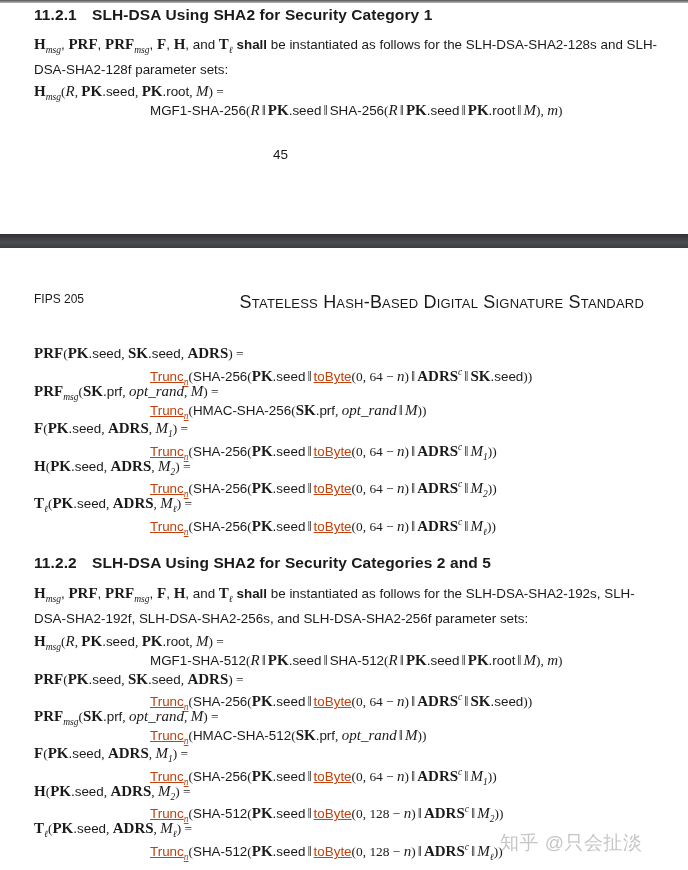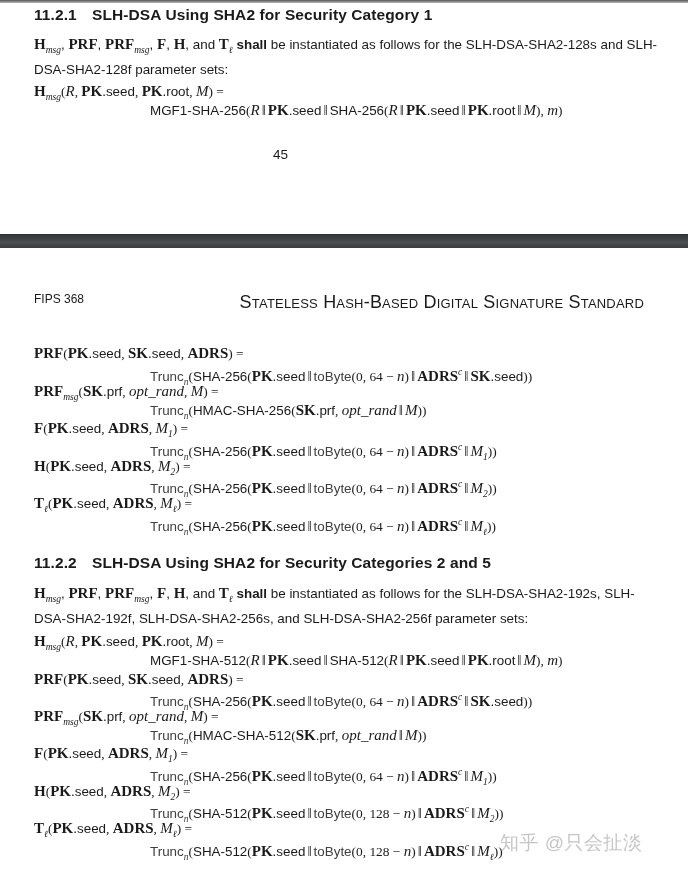--- a/index.html
+++ b/index.html
@@ -7,21 +7,21 @@
          font-family:"Liberation Sans", sans-serif; color:#1a1a1a; }
   .topbar { position:absolute; left:0; top:0; width:688px; height:3px; background:linear-gradient(#555,#bbb); }
   .h3 { position:absolute; left:34px; font-weight:bold; font-size:15.5px; letter-spacing:0.1px; }
   .h3 .num { display:inline-block; width:58px; }
   .para { position:absolute; left:34px; width:630px; font-size:13.4px; line-height:19px; }
   .m { font-family:"Liberation Serif", serif; }
   .mb { font-family:"Liberation Serif", serif; font-weight:bold; font-size:15px; }
   .mi { font-family:"Liberation Serif", serif; font-style:italic; font-size:15px; }
   .sub { font-size:9.5px; vertical-align:-4px; font-family:"Liberation Serif", serif; font-style:italic; }
   .sup { font-size:9.5px; vertical-align:6px; font-family:"Liberation Serif", serif; font-style:italic; }
-  .blue { color:#404040; }
+  .blue { color:#c2410c;text-decoration:underline; }
   .eqline { position:absolute; white-space:nowrap; font-size:13.4px; line-height:19px; }
   .lhs { left:34px; }
   .rhs { left:150px; }
   .pagenum { position:absolute; left:0; width:561px; text-align:center; top:147px; font-size:13.5px; }
   .sep { position:absolute; left:0; top:234px; width:688px; height:14px;
          background:linear-gradient(#2f3134, #4b4e51 60%, #3a3c3f); }
   .hdr-left { position:absolute; left:34px; top:292px; font-size:12px; }
   .hdr-right { position:absolute; right:44px; top:292px; font-size:18px; font-variant:small-caps; letter-spacing:0.2px; }
   .watermark { position:absolute; left:500px; top:830px; font-size:19px; color:rgba(150,150,150,0.55); letter-spacing:0.5px; }
   .op { font-family:"Liberation Serif", serif; font-size:15px; padding:0 2px; }
@@ -44,21 +44,21 @@
   <span class="mb">H</span><span class="sub">msg</span><span class="m">(</span><span class="mi">R</span><span class="m">, </span><span class="mb">PK</span>.seed<span class="m">, </span><span class="mb">PK</span>.root<span class="m">, </span><span class="mi">M</span><span class="m">) =</span>
 </div>
 <div class="eqline rhs" style="top:101px">
   MGF1-SHA-256<span class="m">(</span><span class="mi">R</span><span class="op">‖</span><span class="mb">PK</span>.seed<span class="op">‖</span>SHA-256<span class="m">(</span><span class="mi">R</span><span class="op">‖</span><span class="mb">PK</span>.seed<span class="op">‖</span><span class="mb">PK</span>.root<span class="op">‖</span><span class="mi">M</span><span class="m">), </span><span class="mi">m</span><span class="m">)</span>
 </div>
 
 <div class="pagenum">45</div>
 
 <div class="sep"></div>
 
-<div class="hdr-left">FIPS 368</div>
+<div class="hdr-left">FIPS 205</div>
 <div class="hdr-right">Stateless Hash-Based Digital Signature Standard</div>
 
 <div class="eqline lhs" style="top:344px">
   <span class="mb">PRF</span><span class="m">(</span><span class="mb">PK</span>.seed<span class="m">, </span><span class="mb">SK</span>.seed<span class="m">, </span><span class="mb">ADRS</span><span class="m">) =</span>
 </div>
 <div class="eqline rhs" style="top:363px">
   <span class="blue">Trunc</span><span class="sub blue">n</span><span class="m">(</span>SHA-256<span class="m">(</span><span class="mb">PK</span>.seed<span class="op">‖</span><span class="blue">toByte</span><span class="m">(0, 64 − </span><span class="mi">n</span><span class="m">)</span><span class="op">‖</span><span class="mb">ADRS</span><span class="sup">c</span><span class="op">‖</span><span class="mb">SK</span>.seed<span class="m">))</span>
 </div>
 
 <div class="eqline lhs" style="top:382px">

